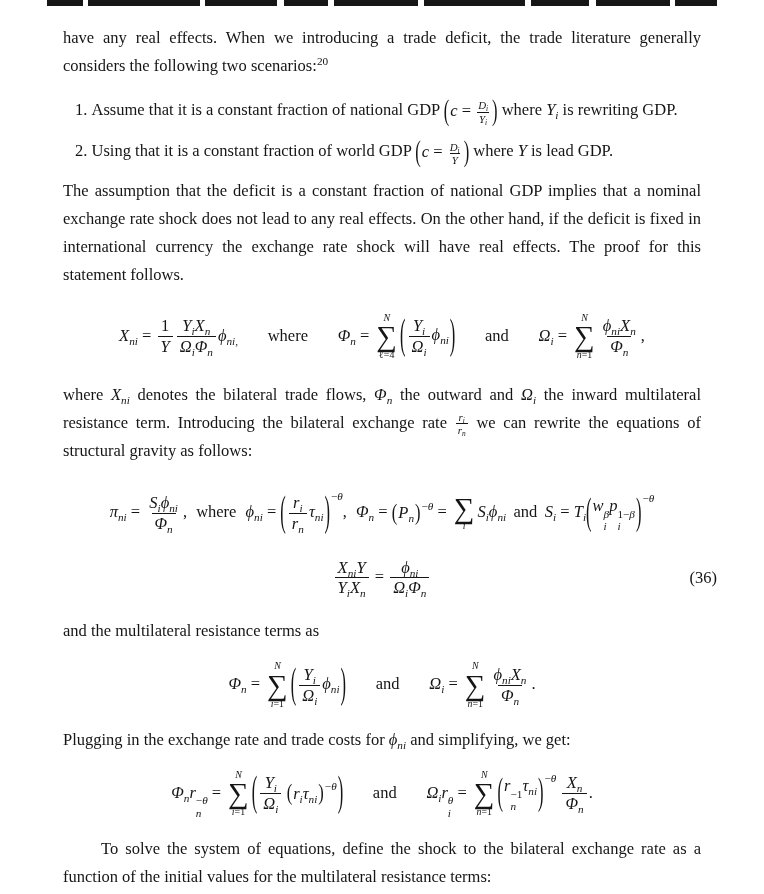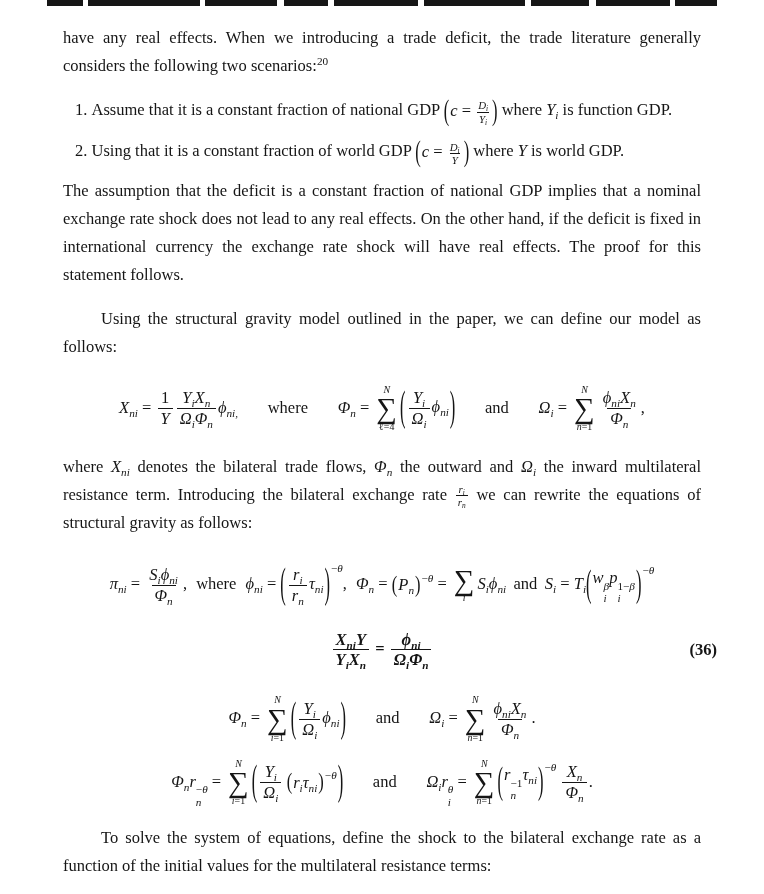--- a/index.html
+++ b/index.html
@@ -55,21 +55,21 @@
   .mpar .pexp{align-self:flex-start;font-size:68%;line-height:1;margin-top:-0.15em;margin-left:1px;}
   .equation{position:relative;text-align:center;margin:20px 0;line-height:1.35;white-space:nowrap;}
   .equation .eq-body{display:inline-block;}
   .eqnum{position:absolute;right:0;top:50%;transform:translateY(-50%);font-style:normal;}
   
   .para .mfrac,.list-item .mfrac{font-size:66%;margin:0 1px;}
   .para .mfrac .fn,.list-item .mfrac .fn{line-height:1.12;padding:0 2px;}
   .para .mfrac .fd,.list-item .mfrac .fd{line-height:1.16;padding:0 2px;}
   .eqA{margin:24px 0 20px;}
   .eqB{margin:28px 0 24px;}
-  .eq29{margin:17px 0 25px;font-weight:bold;}
+  .eq29{margin:17px 0 19px;}
   .eqC{margin:15px 0 12px;}
   .eqD{margin:15px 0 12px;}
 </style>
 </head>
 <body>
 
 <div class="cliptop"></div>
 
 <div class="page">
 
@@ -77,37 +77,36 @@
 
   <div class="list-item">
     <span class="item-label">1.</span>
     <span class="item-body"> <span class="mt">Assume that it is a constant fraction of national GDP </span><span class="mpar">
           <span class="pg" style="transform: scaleY(1.77);">(</span>
           <span class="pc"><span class="mi">c</span><span class="mr"> = </span><span class="mfrac">
               <span class="fn"><span class="mi">D</span><sub><span class="mi">i</span></sub></span>
               <span class="fd"><span class="mi">Y</span><sub><span class="mi">i</span></sub></span>
             </span></span>
           <span class="pg" style="transform: scaleY(1.77);">)</span>
-        </span><span class="mt"> where </span><span class="mi">Y</span><sub><span class="mi">i</span></sub><span class="mt"> is function GDP.</span></span>
+        </span><span class="mt"> where </span><span class="mi">Y</span><sub><span class="mi">i</span></sub><span class="mt"> is rewriting GDP.</span></span>
   </div>
 
   <div class="list-item">
     <span class="item-label">2.</span>
     <span class="item-body"> <span class="mt">Using that it is a constant fraction of world GDP </span><span class="mpar">
           <span class="pg" style="transform: scaleY(1.77);">(</span>
           <span class="pc"><span class="mi">c</span><span class="mr"> = </span><span class="mfrac">
               <span class="fn"><span class="mi">D</span><sub><span class="mi">i</span></sub></span>
               <span class="fd"><span class="mi">Y</span></span>
             </span></span>
           <span class="pg" style="transform: scaleY(1.77);">)</span>
-        </span><span class="mt"> where </span><span class="mi">Y</span><span class="mt"> is world GDP.</span></span>
+        </span><span class="mt"> where </span><span class="mi">Y</span><span class="mt"> is lead GDP.</span></span>
   </div>
 
   <p class="para mt10"><span class="mt">The assumption that the deficit is a constant fraction of national GDP implies that a nominal exchange rate shock does not lead to any real effects. On the other hand, if the deficit is fixed in international currency the exchange rate shock will have real effects. The proof for this statement follows.</span></p>
-  <p class="para indent"><span class="mt">Using the structural gravity model outlined in the paper, we can define our model as follows:</span></p>
 
   <div class="equation eqA">
     <span class="eq-body"><span class="mi">X</span><sub><span class="mi">ni</span></sub><span class="mr"> = </span><span class="mfrac">
           <span class="fn"><span class="mr">1</span></span>
           <span class="fd"><span class="mi">Y</span></span>
         </span><span class="mfrac">
           <span class="fn"><span class="mi">Y</span><sub><span class="mi">i</span></sub><span class="mi">X</span><sub><span class="mi">n</span></sub></span>
           <span class="fd"><span class="mi">Ω</span><sub><span class="mi">i</span></sub><span class="mi">Φ</span><sub><span class="mi">n</span></sub></span>
         </span><span class="mi">ϕ</span><sub><span class="mi">ni</span><span class="mr">,</span></sub><span class="msp" style="width: 1.8em;"></span><span class="mt">where</span><span class="msp" style="width: 1.8em;"></span><span class="mi">Φ</span><sub><span class="mi">n</span></sub><span class="mr"> = </span><span class="msum">
           <span class="lim"><span class="mi">N</span></span>
@@ -175,20 +174,21 @@
     <span class="eq-body"><span class="mfrac">
           <span class="fn"><span class="mi">X</span><sub><span class="mi">ni</span></sub><span class="mi">Y</span></span>
           <span class="fd"><span class="mi">Y</span><sub><span class="mi">i</span></sub><span class="mi">X</span><sub><span class="mi">n</span></sub></span>
         </span><span class="mr"> = </span><span class="mfrac">
           <span class="fn"><span class="mi">ϕ</span><sub><span class="mi">ni</span></sub></span>
           <span class="fd"><span class="mi">Ω</span><sub><span class="mi">i</span></sub><span class="mi">Φ</span><sub><span class="mi">n</span></sub></span>
         </span></span>
     <span class="eqnum">(36)</span>
   </div>
 
+  <p class="para"><span class="mt">and the multilateral resistance terms as</span></p>
 
   <div class="equation eqC">
     <span class="eq-body"><span class="mi">Φ</span><sub><span class="mi">n</span></sub><span class="mr"> = </span><span class="msum">
           <span class="lim"><span class="mi">N</span></span>
           <span class="op">∑</span>
           <span class="lim"><span class="mi">i</span><span class="mr">=1</span></span>
         </span><span class="mpar">
           <span class="pg" style="transform: scaleY(2.56);">(</span>
           <span class="pc"><span class="mfrac">
               <span class="fn"><span class="mi">Y</span><sub><span class="mi">i</span></sub></span>
@@ -198,20 +198,21 @@
         </span><span class="msp" style="width: 1.8em;"></span><span class="mt">and</span><span class="msp" style="width: 1.8em;"></span><span class="mi">Ω</span><sub><span class="mi">i</span></sub><span class="mr"> = </span><span class="msum">
           <span class="lim"><span class="mi">N</span></span>
           <span class="op">∑</span>
           <span class="lim"><span class="mi">n</span><span class="mr">=1</span></span>
         </span><span class="mfrac">
           <span class="fn"><span class="mi">ϕ</span><sub><span class="mi">ni</span></sub><span class="mi">X</span><sub><span class="mi">n</span></sub></span>
           <span class="fd"><span class="mi">Φ</span><sub><span class="mi">n</span></sub></span>
         </span><span class="mr">.</span></span>
   </div>
 
+  <p class="para"><span class="mt">Plugging in the exchange rate and trade costs for </span><span class="mi">ϕ</span><sub><span class="mi">ni</span></sub><span class="mt"> and simplifying, we get:</span></p>
 
   <div class="equation eqD">
     <span class="eq-body"><span class="mi">Φ</span><sub><span class="mi">n</span></sub><span class="mi">r</span><span class="mss">
           <span class="ssup"><span class="mr">−</span><span class="mi">θ</span></span>
           <span class="ssub"><span class="mi">n</span></span>
         </span><span class="mr"> = </span><span class="msum">
           <span class="lim"><span class="mi">N</span></span>
           <span class="op">∑</span>
           <span class="lim"><span class="mi">i</span><span class="mr">=1</span></span>
         </span><span class="mpar">

